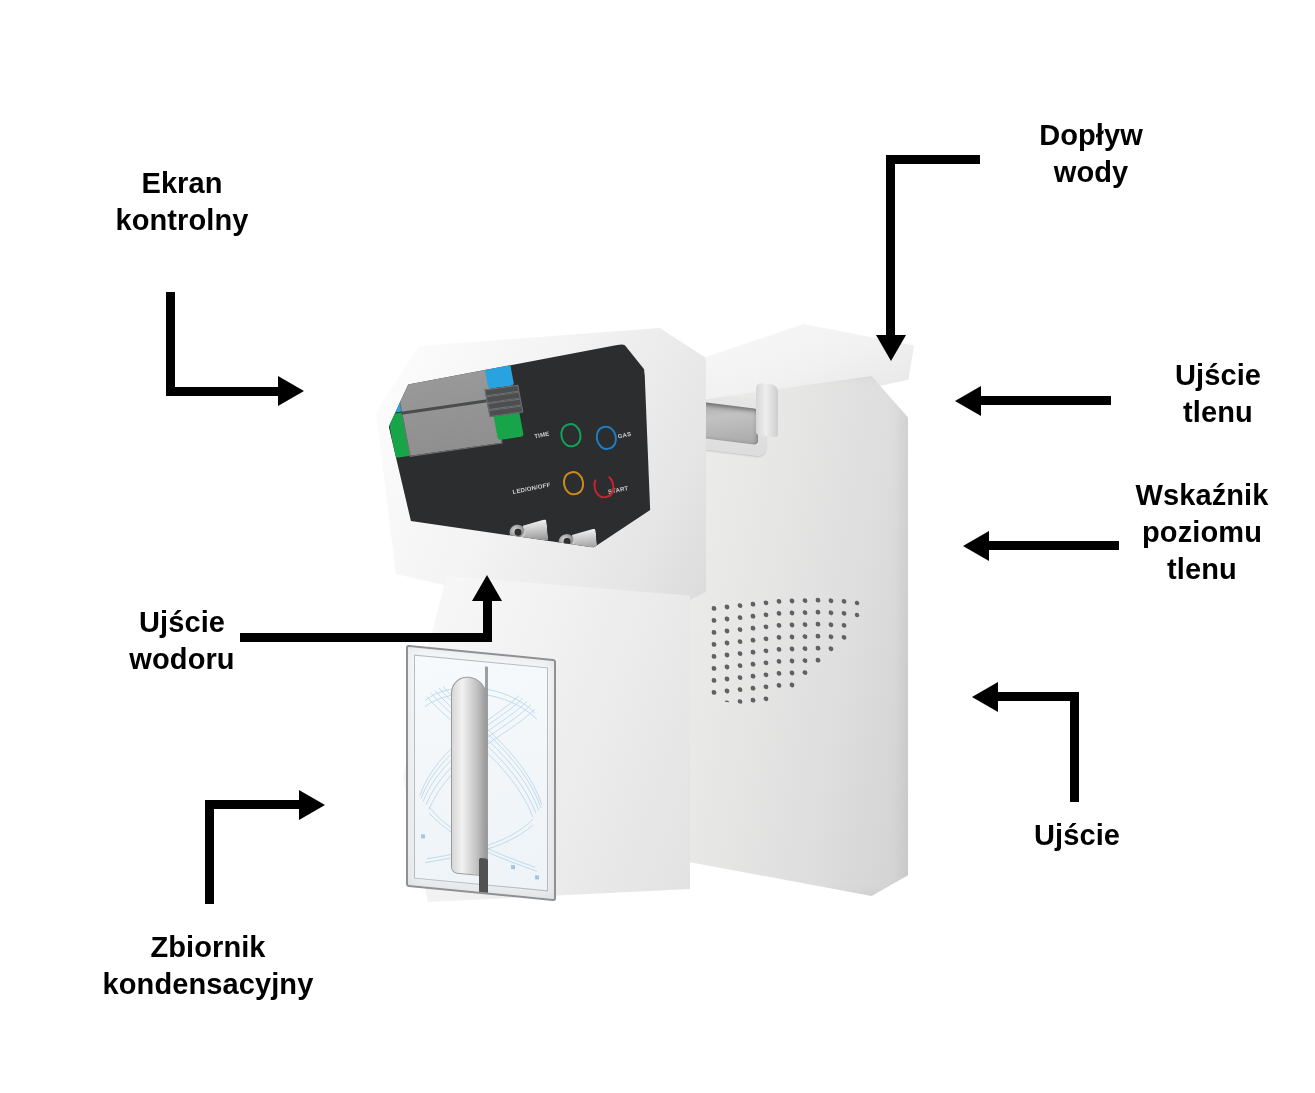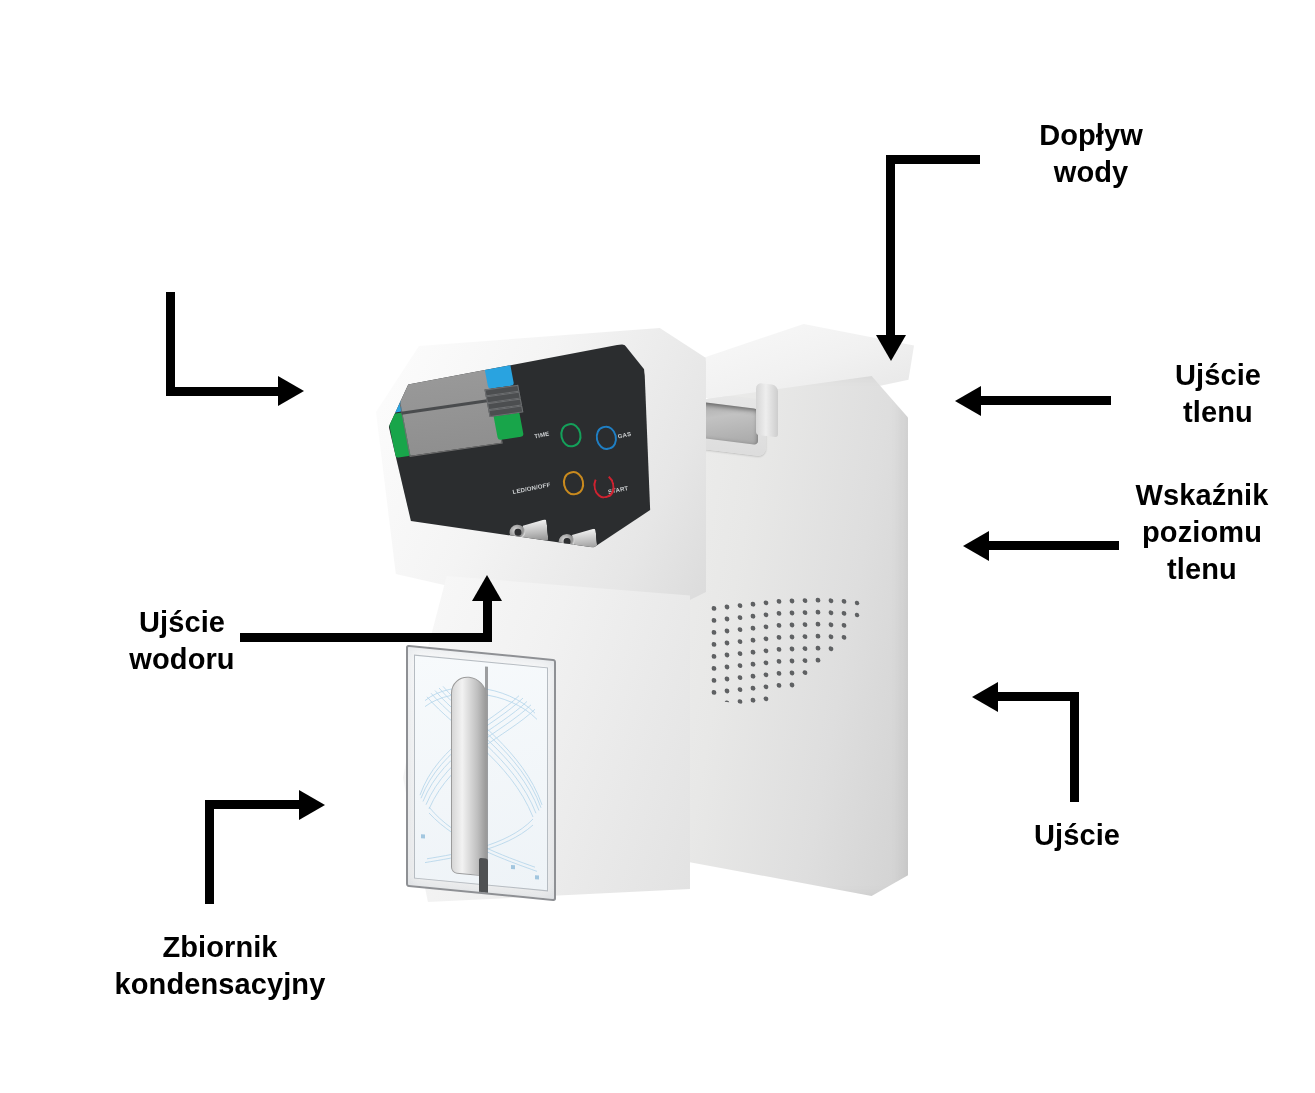--- a/index.html
+++ b/index.html
@@ -387,32 +387,34 @@
     <div class="bar" style="left:243px;top:16px;width:9px;height:43px;"></div>
     <div class="head" style="left:232px;top:-8px;width:0;height:0;border-left:15px solid transparent;border-right:15px solid transparent;border-bottom:26px solid #000;"></div>
   </div>
 
   <div class="arrow" style="left:205px;top:796px;width:130px;height:110px;">
     <div class="bar" style="left:0;top:4px;width:9px;height:104px;"></div>
     <div class="bar" style="left:0;top:4px;width:98px;height:9px;"></div>
     <div class="head right" style="left:94px;top:-6px;"></div>
   </div>
 
+  <div class="callout" style="left:72px;top:165px;width:220px;">Ekran
+kontrolny</div>
 
   <div class="callout" style="left:996px;top:117px;width:190px;">Dopływ
 wody</div>
 
   <div class="callout" style="left:1128px;top:357px;width:180px;">Ujście
 tlenu</div>
 
   <div class="callout" style="left:1092px;top:477px;width:220px;">Wskaźnik
 poziomu
 tlenu</div>
 
   <div class="callout" style="left:992px;top:817px;width:170px;">Ujście</div>
 
   <div class="callout" style="left:92px;top:604px;width:180px;">Ujście
 wodoru</div>
 
-  <div class="callout" style="left:60px;top:929px;width:320px;">Zbiornik
+  <div class="callout" style="left:48px;top:929px;width:320px;">Zbiornik
 kondensacyjny</div>
 
 </div>
 
 </body></html>

